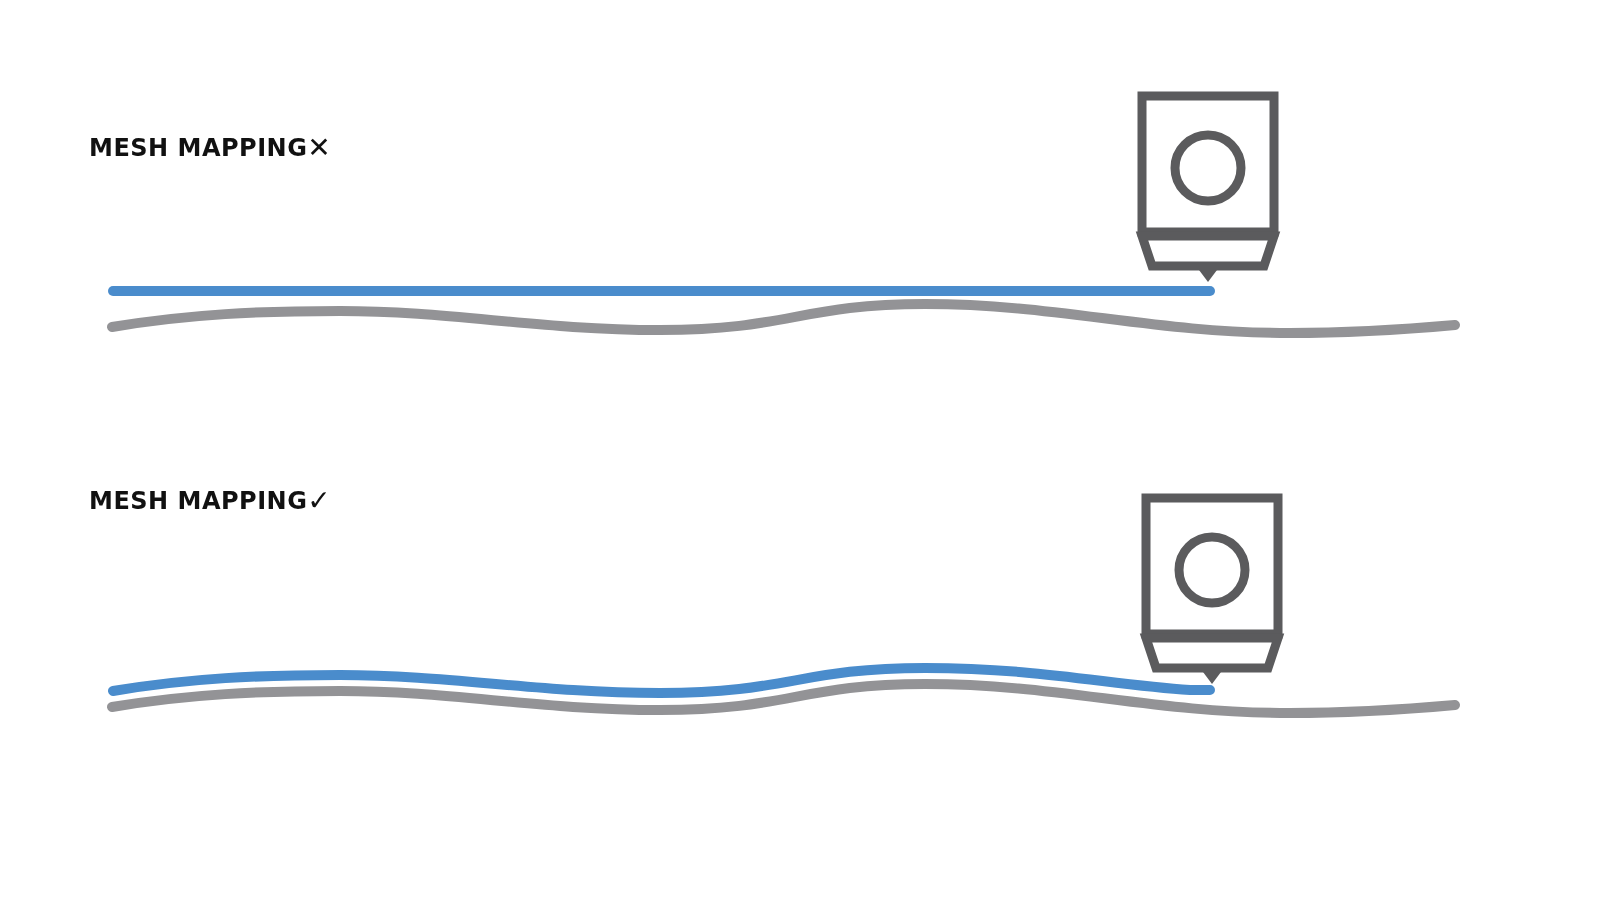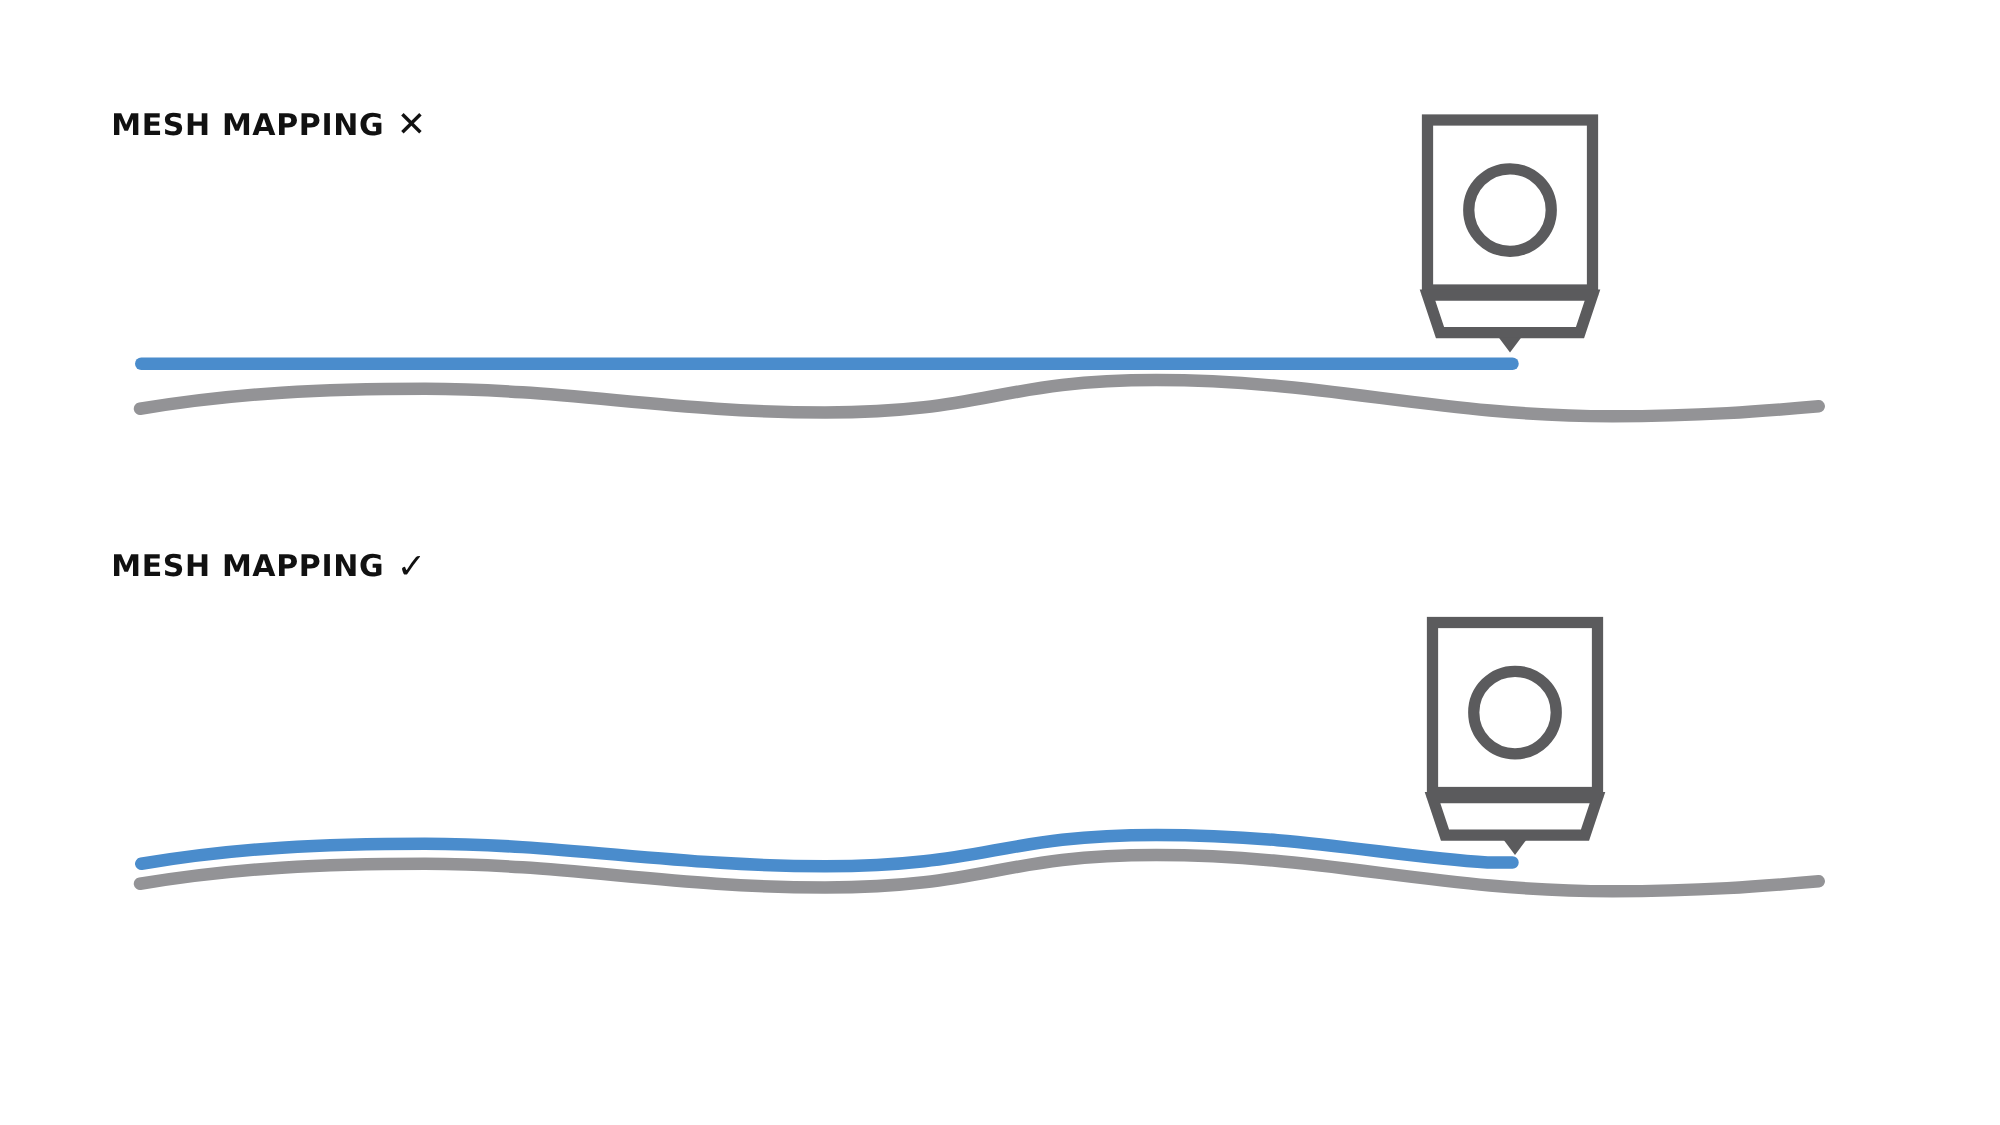--- a/index.html
+++ b/index.html
@@ -1,19 +1,19 @@
 <!DOCTYPE html>
 <html><head>
 <meta charset="utf-8">
 <style>
   html, body { margin: 0; padding: 0; background: #ffffff; }
   body { width: 1600px; height: 900px; position: relative; overflow: hidden; font-family: "DejaVu Sans", "Liberation Sans", sans-serif; }
   .label {
     position: absolute; left: 89px; font-weight: bold; font-size: 24px; letter-spacing: 0.5px;
-    color: #111111; display: flex; align-items: center; gap: 10px; white-space: nowrap;
+    color: #111111; display: flex; align-items: center; white-space: nowrap; margin-top: 48px;
   }
   .label .mark { font-weight: normal; font-size: 28px; line-height: 1; }
   #label-top { top: 86px; }
   #label-bottom { top: 439px; }
   svg.diagram { position: absolute; left: 0; top: 0; }
 </style>
 </head>
 <body>
 
 <div class="label" id="label-top">

